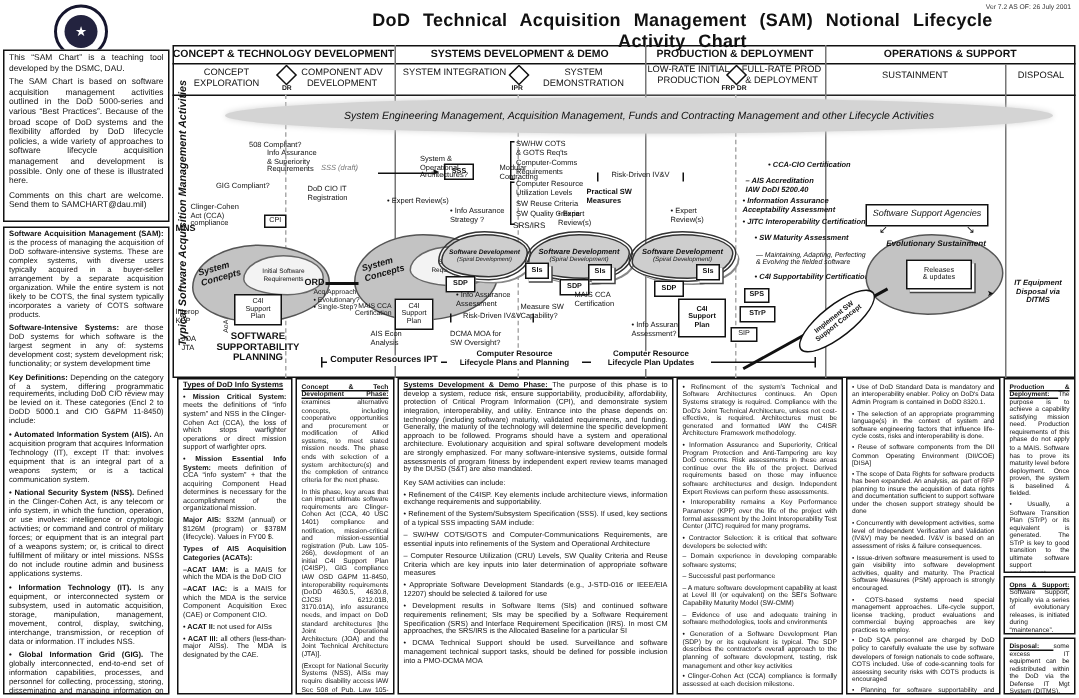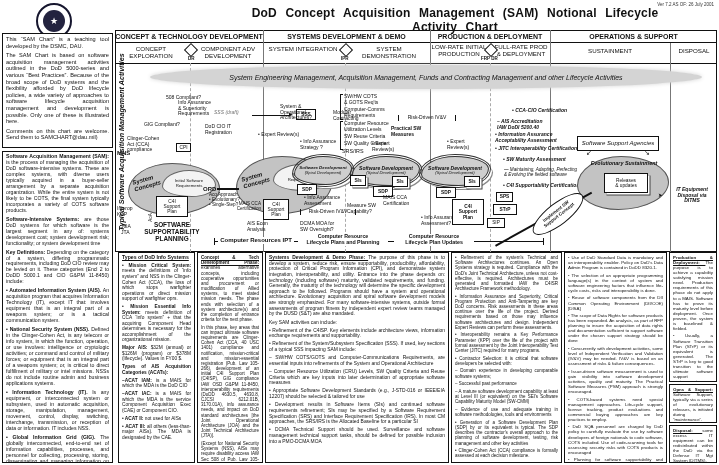--- a/index.html
+++ b/index.html
@@ -57,21 +57,21 @@
   .bptitle{font-weight:bold;font-size:5.2px;margin-bottom:2px;text-decoration:underline;}
 </style>
 </head>
 <body>
 
 <div id="stage">
 
   <div class="abs" id="logo">
       <div class="inner">★</div>
     </div>
-  <div class="abs" id="title">DoD Concept Acquisition Management (SAM) Notional Lifecycle Activity Chart</div>
+  <div class="abs" id="title">DoD Technical Acquisition Management (SAM) Notional Lifecycle Activity Chart</div>
   <div class="abs" id="version">Ver 7.2   AS OF: 26 July 2001</div>
 
   <div class="abs panel" id="sb1">
       <div class="pp">This “SAM Chart” is a teaching tool developed by the DSMC, DAU.</div>
       <div class="pp">The SAM Chart is based on software acquisition management activities outlined in the DoD 5000-series and various “Best Practices”. Because of the broad scope of DoD systems and the flexibility afforded by DoD lifecycle policies, a wide variety of approaches to software lifecycle acquisition management and development is possible. Only one of these is illustrated here.</div>
       <div class="pp">Comments on this chart are welcome. Send them to SAMCHART@dau.mil)</div>
     </div>
   <div class="abs panel" id="sb2">
       <div class="pp"><span class="lead">Software Acquisition Management (SAM): </span>is the process of managing the acquisition of DoD software-intensive systems. These are complex systems, with diverse users typically acquired in a buyer-seller arrangement by a separate acquisition organization. While the entire system is not likely to be COTS, the final system typically incorporates a variety of COTS software products.</div>
       <div class="pp"><span class="lead">Software-Intensive Systems: </span>are those DoD systems for which software is the largest segment in any of: systems development cost; system development risk; functionality; or system development time</div>

